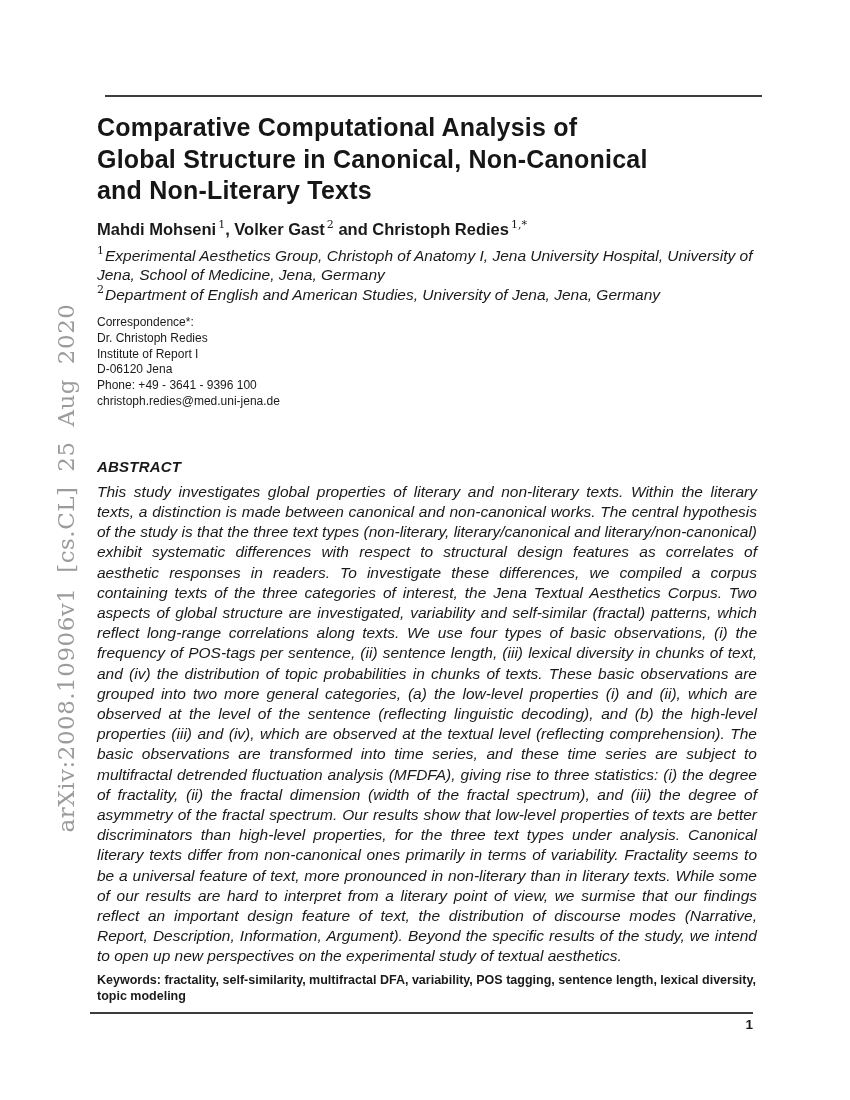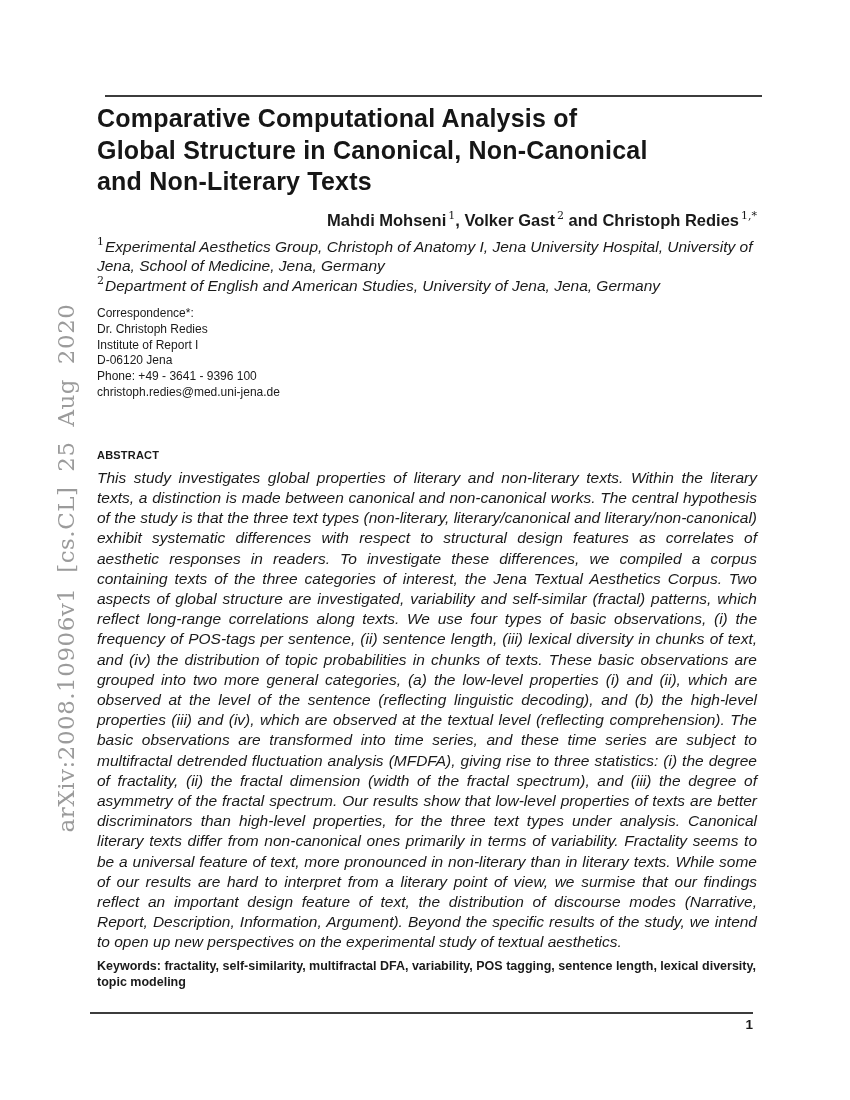--- a/index.html
+++ b/index.html
@@ -32,37 +32,36 @@
     position: absolute;
     left: 105px;
     top: 95px;
     width: 657px;
     height: 2px;
     background: #3c3c3c;
   }
   .content {
     position: absolute;
     left: 97px;
-    top: 103px;
+    top: 112px;
     width: 660px;
   }
   .title {
     margin: 0;
     font-size: 25px;
     font-weight: bold;
     line-height: 31.5px;
     color: #161616;
     letter-spacing: 0.2px;
   }
   .authors {
     margin-top: 12px;
     font-size: 16.5px;
     font-weight: bold;
     line-height: 20px;
-    text-align: right;
   }
   .authors sup, .affil sup {
     font-family: "DejaVu Serif", serif;
     font-weight: normal;
     font-size: 11px;
     vertical-align: super;
     line-height: 0;
   }
   .authors sup { margin-left: 2px; }
   .affiliations {
@@ -75,23 +74,24 @@
     font-style: normal;
     margin-right: 1px;
   }
   .correspondence {
     margin-top: 11px;
     font-size: 12px;
     line-height: 15.8px;
   }
   .abstract-heading {
     margin-top: 48px;
-    font-size: 11px;
+    font-size: 15px;
     font-weight: bold;
     letter-spacing: 0.2px;
+    font-style: italic;
   }
   .abstract-text {
     margin: 7px 0 0 0;
     font-size: 15.5px;
     line-height: 20.2px;
     text-align: justify;
     font-style: italic;
   }
   .keywords {
     margin-top: 5px;

